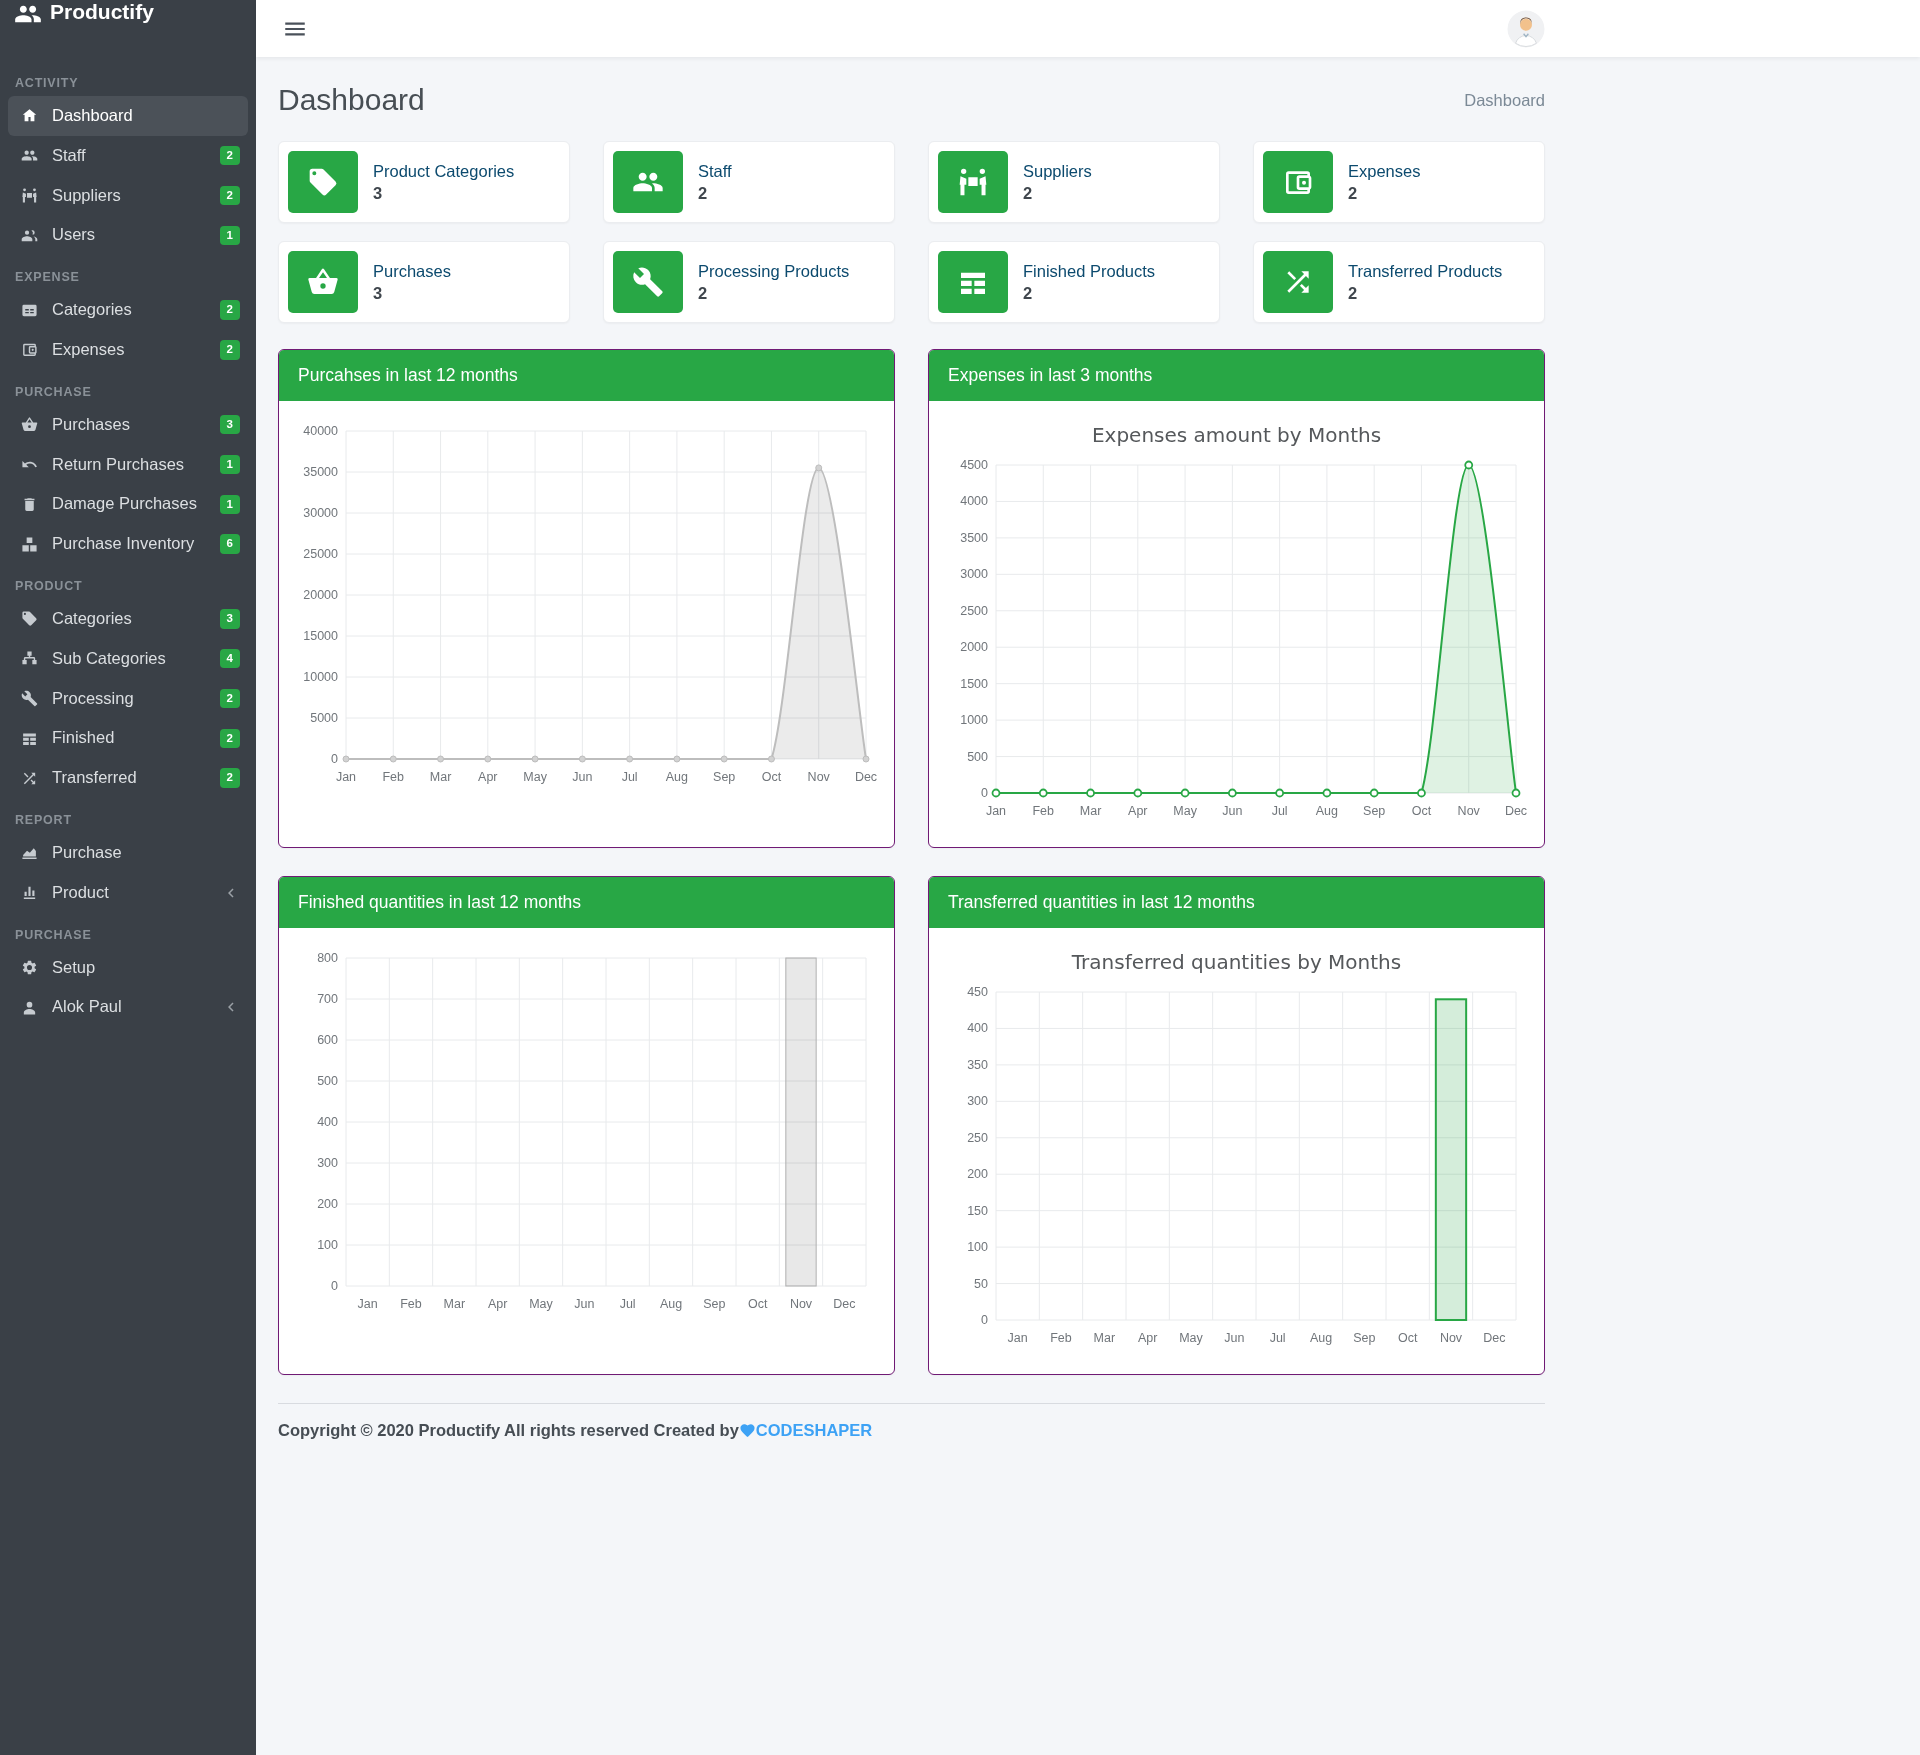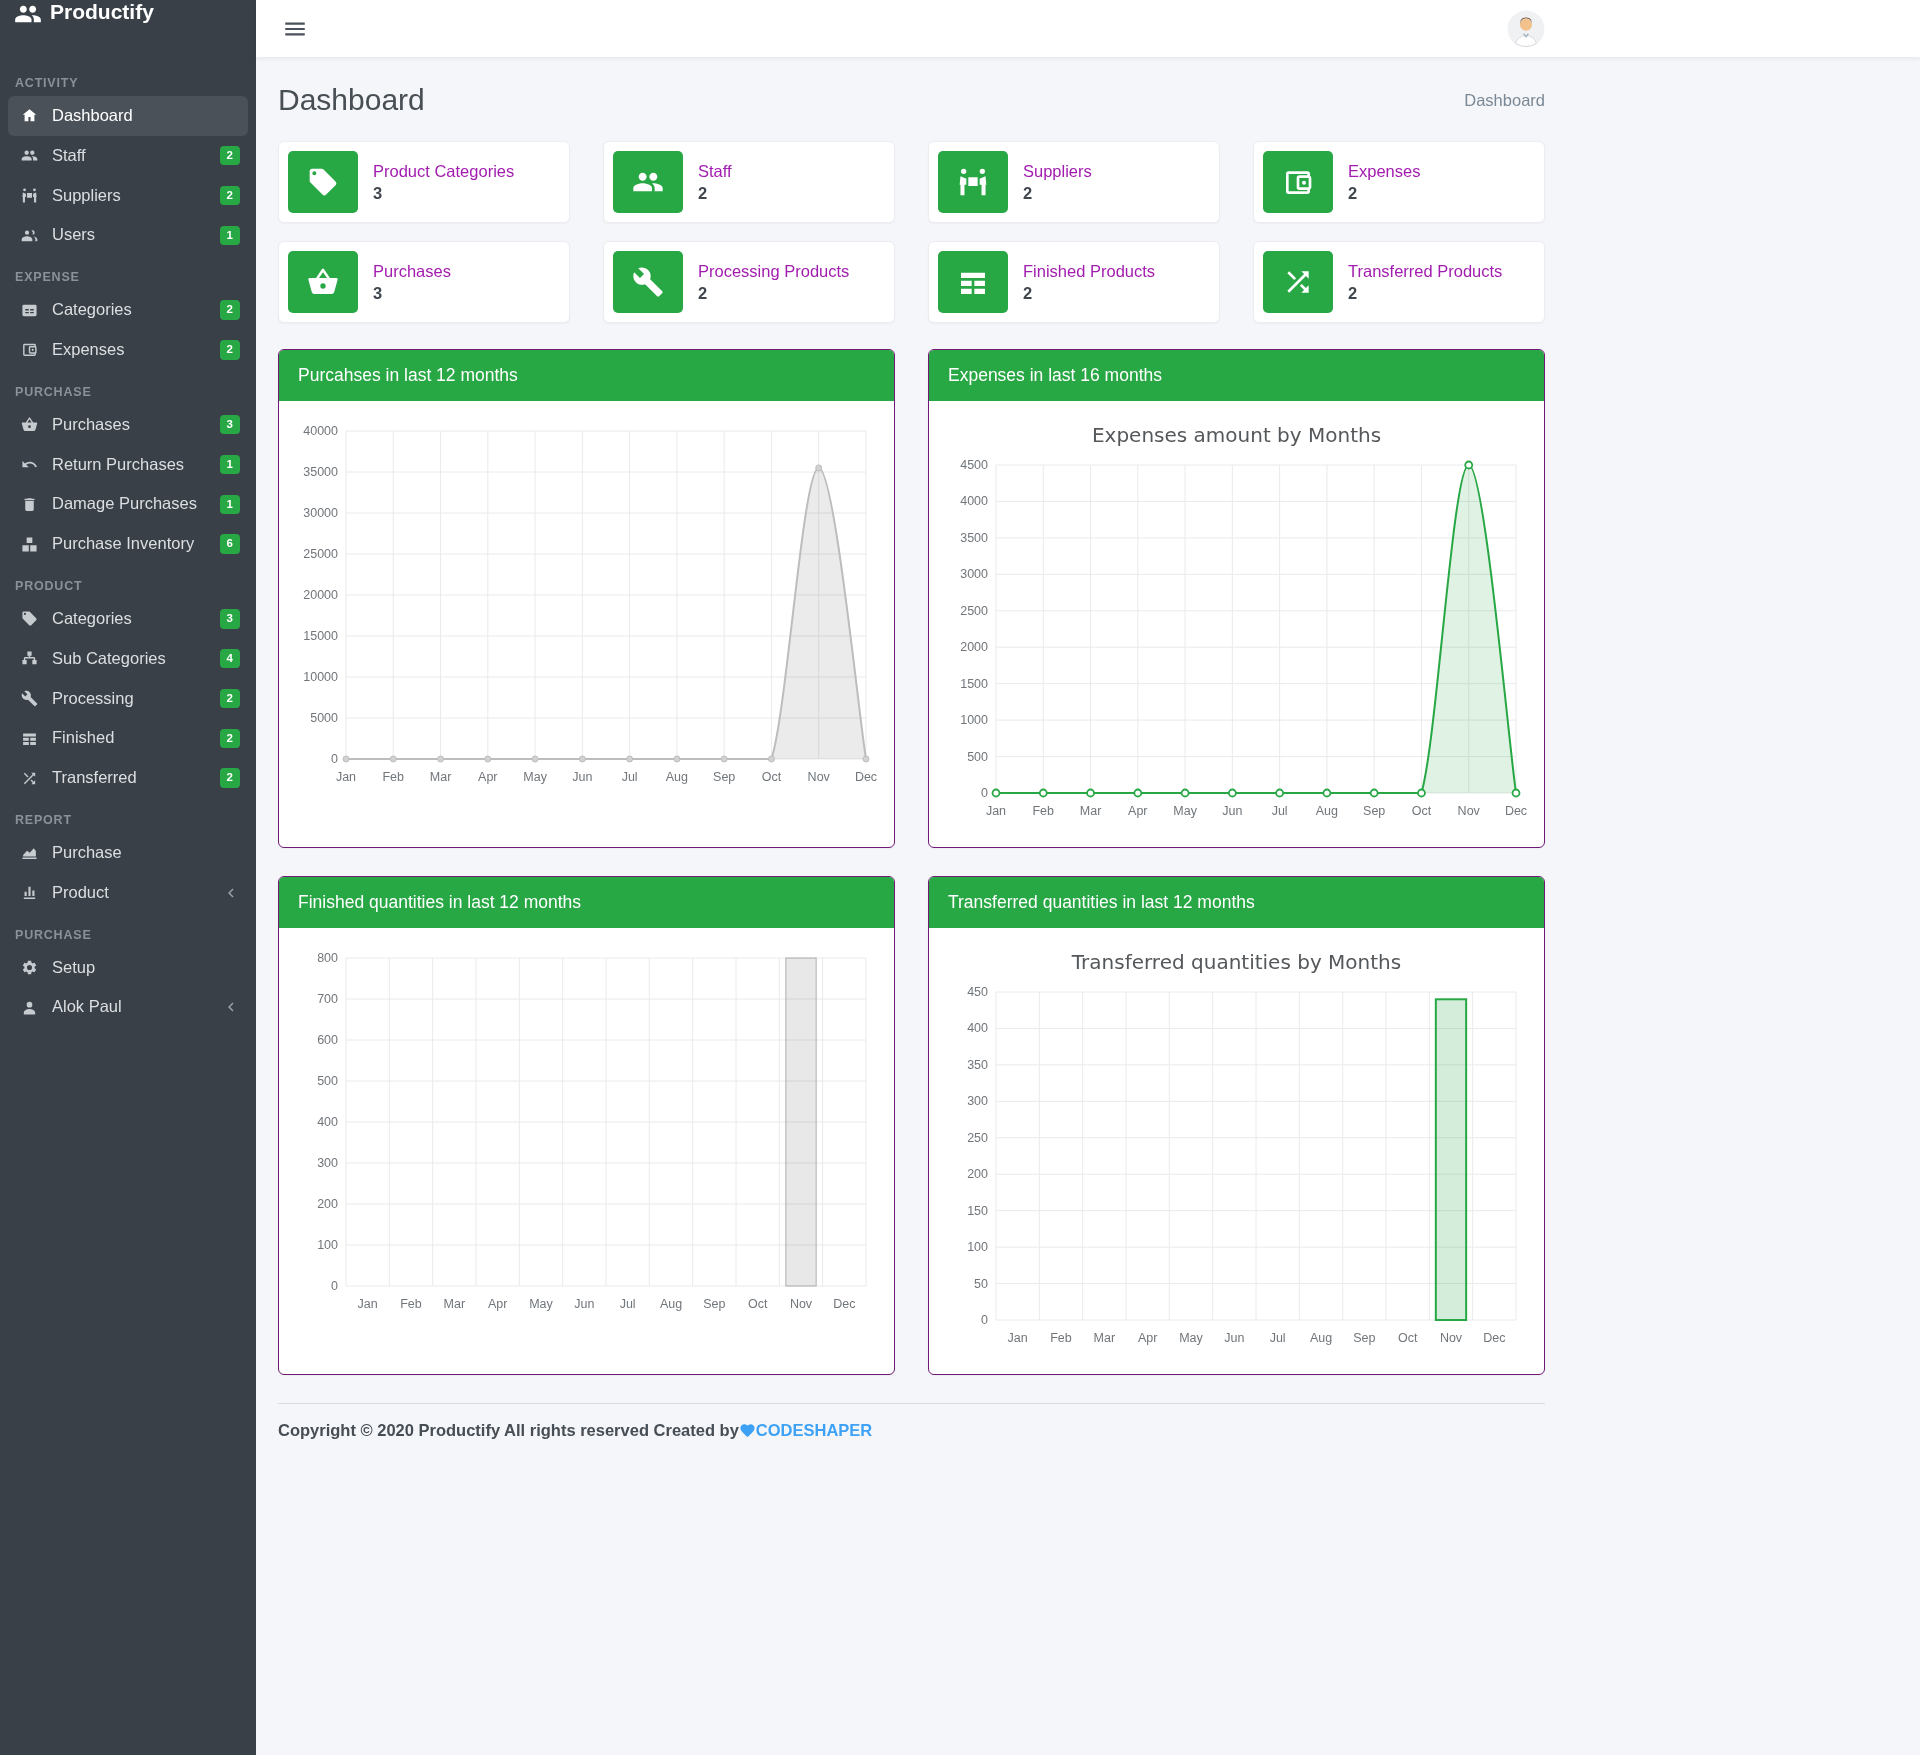--- a/index.html
+++ b/index.html
@@ -85,21 +85,21 @@
     box-shadow:0 1px 2px rgba(0,0,0,.04);
     padding:9px; display:flex; align-items:center;
   }
   .card-icon {
     width:70px; height:62px; border-radius:5px;
     background:#28a745; color:#fff;
     display:flex; align-items:center; justify-content:center;
     flex-shrink:0;
   }
   .card-body { margin-left:15px; }
-  .card-title { color:#a21caf; font-size:16.5px; }
+  .card-title { color:#0c4a6e; font-size:16.5px; }
   .card-value { color:#3f464d; font-size:16.5px; font-weight:700; margin-top:3px; }
 
   
   .panels {
     margin-top:26px;
     display:grid; grid-template-columns:1fr 1fr;
     gap:28px 33px;
   }
   .panel {
     background:#fff; border:1px solid #701a75; border-radius:6px;
@@ -504,21 +504,21 @@
                 <circle cx="335.64" cy="338" r="3" fill="#d2d2d2" stroke="#bdbdbd" stroke-width="1"></circle>
                 <circle cx="382.91" cy="338" r="3" fill="#d2d2d2" stroke="#bdbdbd" stroke-width="1"></circle>
                 <circle cx="430.18" cy="338" r="3" fill="#d2d2d2" stroke="#bdbdbd" stroke-width="1"></circle>
                 <circle cx="477.45" cy="338" r="3" fill="#d2d2d2" stroke="#bdbdbd" stroke-width="1"></circle>
                 <circle cx="524.73" cy="46.9" r="3" fill="#d2d2d2" stroke="#bdbdbd" stroke-width="1"></circle>
                 <circle cx="572" cy="338" r="3" fill="#d2d2d2" stroke="#bdbdbd" stroke-width="1"></circle>
               </svg>
             </div>
           </section>
           <section class="panel">
-            <div class="panel-header">Expenses in last 16 months</div>
+            <div class="panel-header">Expenses in last 3 months</div>
             <div class="panel-body">
               <div class="chart-title">Expenses amount by Months</div>
               <svg class="chart" viewBox="0 0 585 378" xmlns="http://www.w3.org/2000/svg">
                 <line x1="52" y1="338" x2="572" y2="338" stroke="#e8eaec" stroke-width="1"></line>
                 <text x="44" y="342" text-anchor="end" font-size="12.5" fill="#71767b" font-family="Liberation Sans, sans-serif">0</text>
                 <line x1="52" y1="301.56" x2="572" y2="301.56" stroke="#e8eaec" stroke-width="1"></line>
                 <text x="44" y="305.56" text-anchor="end" font-size="12.5" fill="#71767b" font-family="Liberation Sans, sans-serif">500</text>
                 <line x1="52" y1="265.11" x2="572" y2="265.11" stroke="#e8eaec" stroke-width="1"></line>
                 <text x="44" y="269.11" text-anchor="end" font-size="12.5" fill="#71767b" font-family="Liberation Sans, sans-serif">1000</text>
                 <line x1="52" y1="228.67" x2="572" y2="228.67" stroke="#e8eaec" stroke-width="1"></line>

